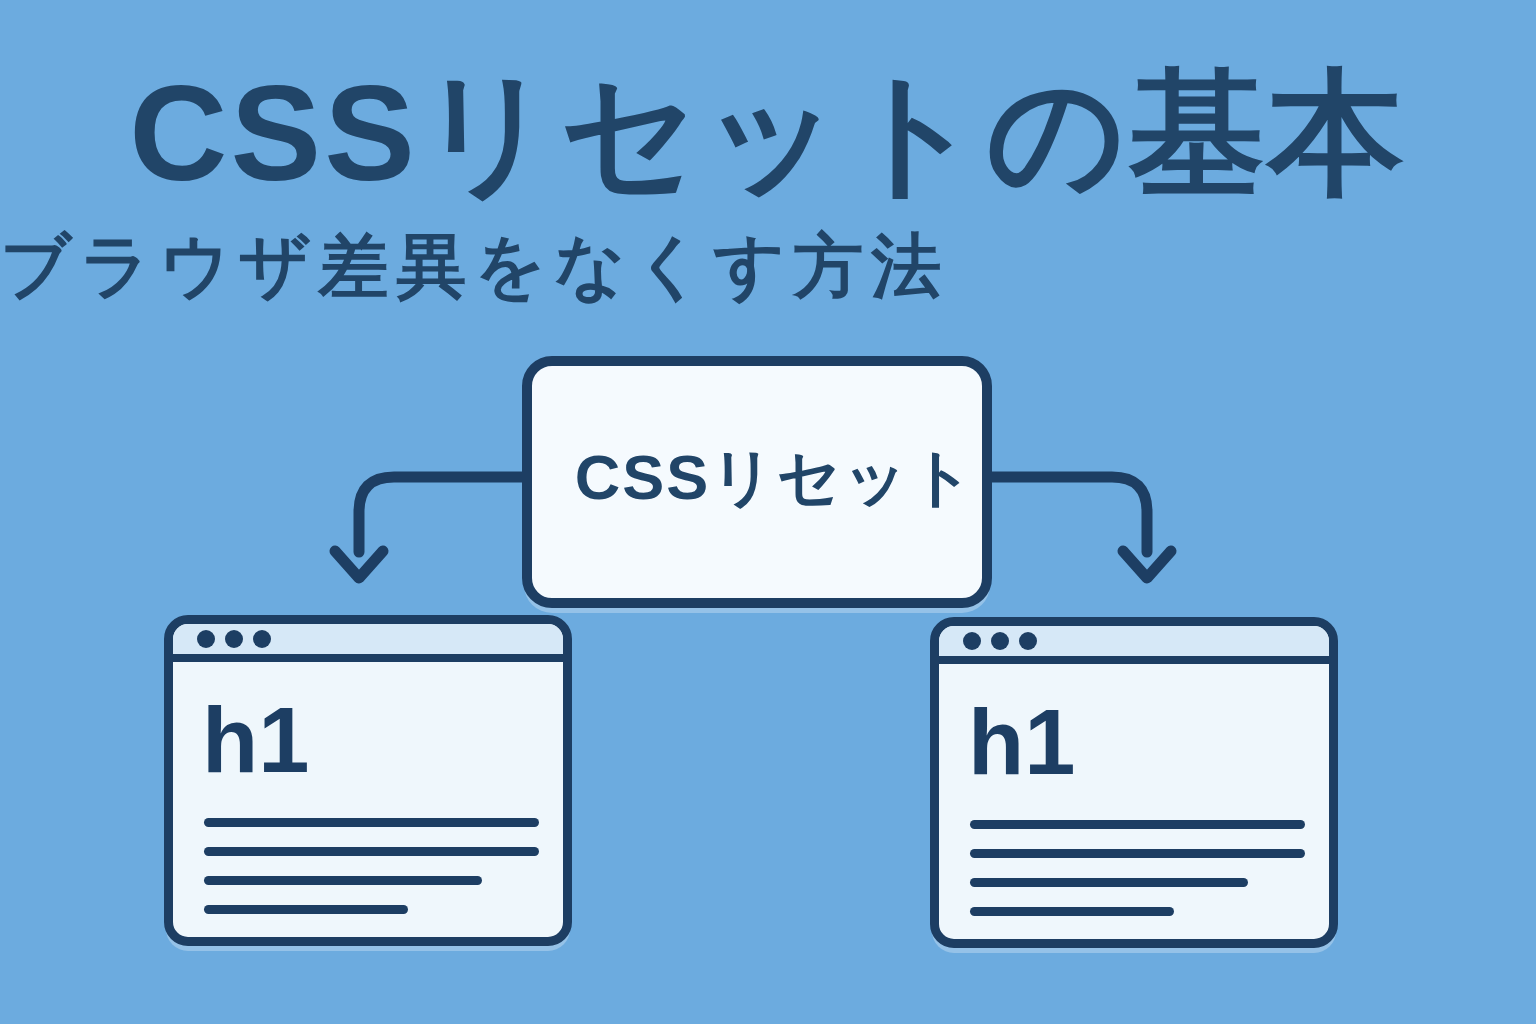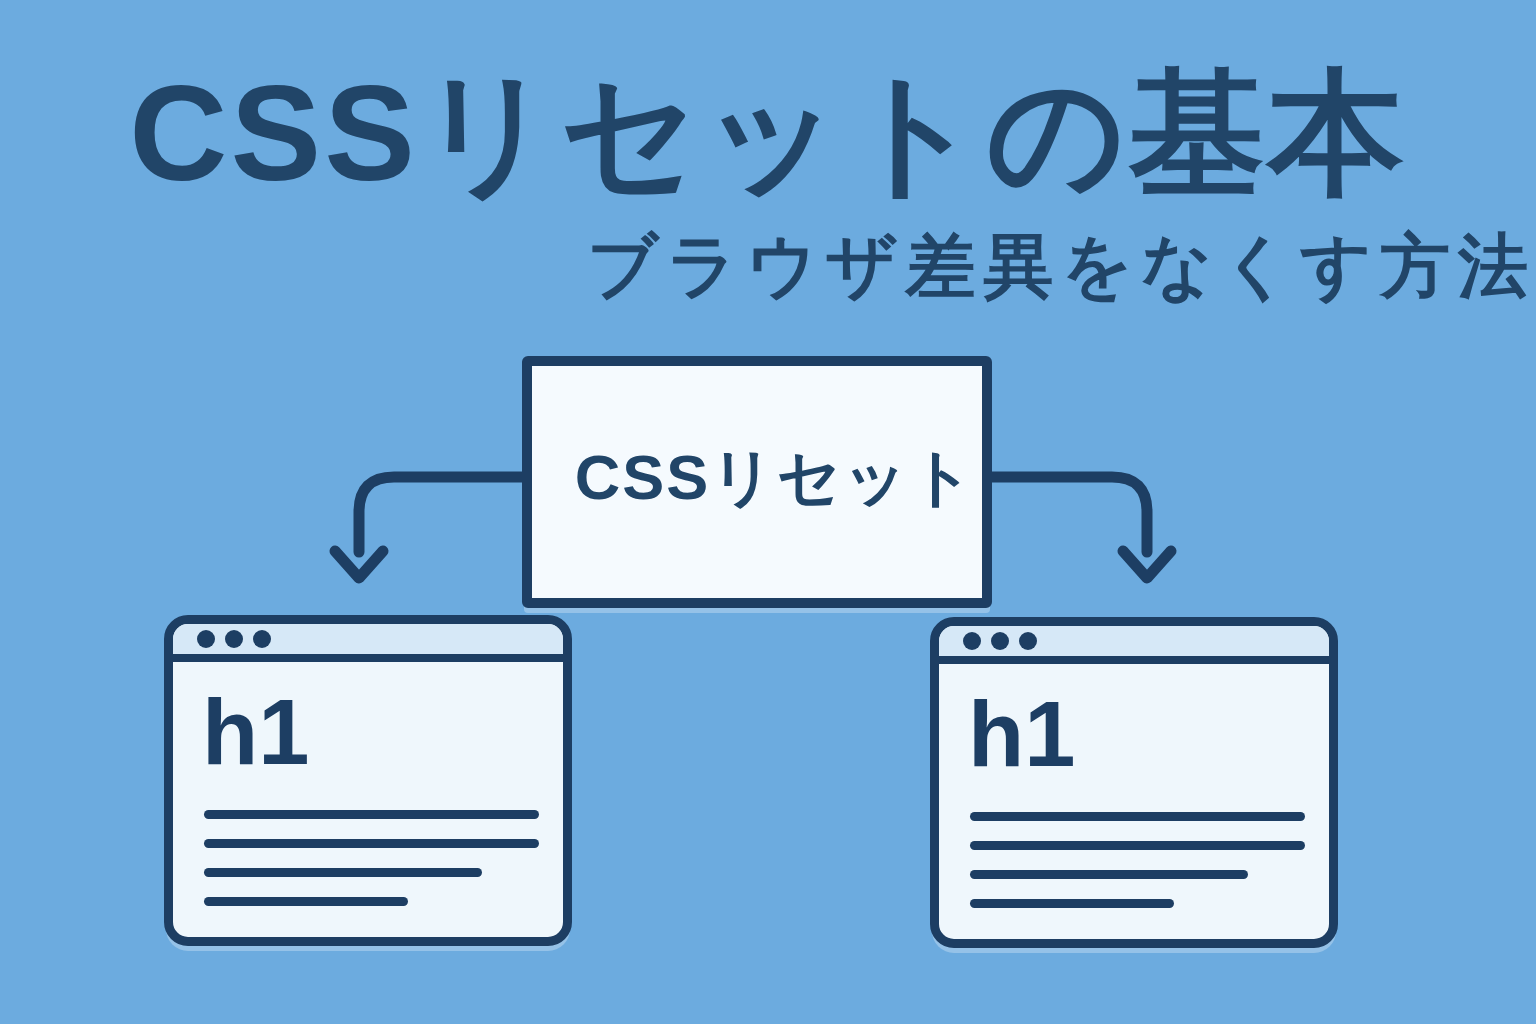--- a/index.html
+++ b/index.html
@@ -21,40 +21,40 @@
 
   
   .page-title{
     position:absolute;left:0;right:0;top:62px;
     text-align:center;
     font-size:136px;line-height:1.05;
     font-weight:bold;letter-spacing:3px;
     color:var(--heading-ink);
   }
   .page-subtitle{
-    position:absolute;left:8px;right:0;top:228px;
-    text-align:right;
+    position:absolute;left:0;right:0;top:228px;
+    text-align:left;
     font-size:70px;line-height:1.1;
     font-weight:bold;letter-spacing:8px;
     color:var(--heading-ink);
   }
 
   
   .arrows{position:absolute;left:0;top:0;width:1536px;height:1024px;}
   .arrows path{
     fill:none;stroke:var(--ink);stroke-width:11;
     stroke-linecap:round;stroke-linejoin:round;
   }
 
   
   .root-box{
     position:absolute;left:522px;top:356px;width:470px;height:252px;
     background:var(--node-fill);
     border:10px solid var(--ink);
-    border-radius:6px;
+    border-radius:30px;
     display:flex;align-items:center;justify-content:center;
     box-shadow:0 7px 0 -2px rgba(255,255,255,0.28);
     padding-left:37px;
   }
   .root-box .label{
     font-size:63px;font-weight:bold;letter-spacing:2px;
     color:var(--heading-ink);
     transform:translateY(-4px);
   }
 
@@ -73,21 +73,21 @@
     height:38px;
     background:var(--titlebar-fill);
     border-bottom:8px solid var(--ink);
     display:flex;align-items:center;
     padding-left:24px;gap:10px;
   }
   .dot{
     width:18px;height:18px;border-radius:50%;
     background:var(--ink);flex:0 0 auto;
   }
-  .window-body{padding:20px 24px 0 31px;}
+  .window-body{padding:28px 24px 0 31px;}
   .h1-text{
     font-size:92px;line-height:1;font-weight:bold;
     color:var(--ink);
     margin:4px 0 32px -2px;
   }
   .text-line{
     height:9px;background:var(--ink);
     border-radius:4.5px;margin-bottom:20px;
   }
 </style>

